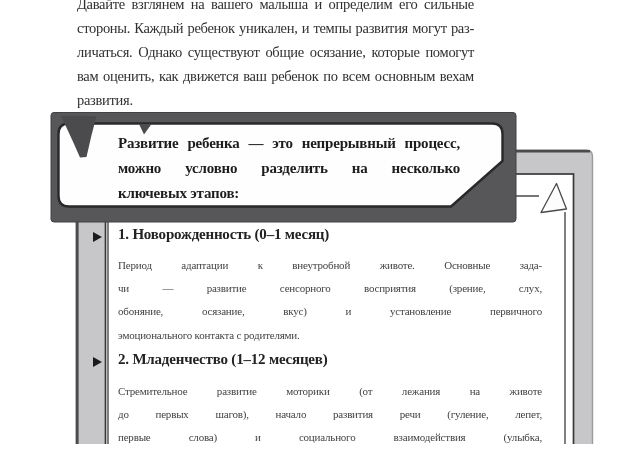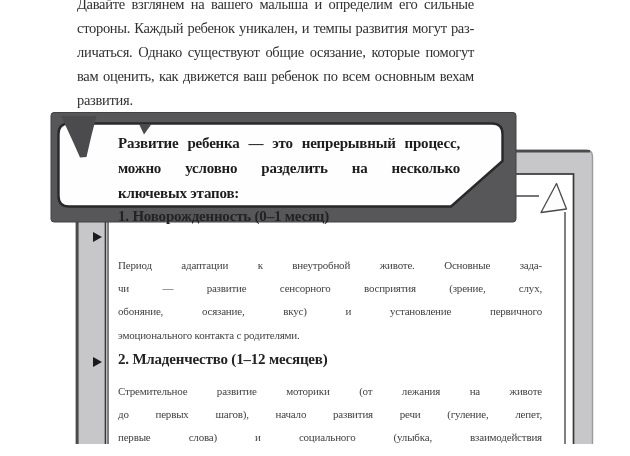--- a/index.html
+++ b/index.html
@@ -19,21 +19,21 @@
   }
   .callout-text {
     left:118px; top:131px; width:342px;
     font-size:15px; line-height:25px; letter-spacing:-0.2px;
     font-weight:bold; color:#1d1d1f;
   }
   .stage-title {
     left:118px; font-size:15px; font-weight:bold; color:#232325;
     letter-spacing:-0.2px; white-space:nowrap;
   }
-  .t1 { top:208px; } .t2 { top:351px; }
+  .t1 { top:226px; } .t2 { top:351px; }
   .stage-para {
     left:118px; width:424px;
     font-size:11px; line-height:23.2px; letter-spacing:-0.2px;
     color:#434345;
   }
   .p1 { top:254px; } .p2 { top:380px; }
 
   
   .tline { white-space:nowrap; }
   .tline.just { display:flex; justify-content:space-between; white-space:normal; }
@@ -195,22 +195,22 @@
         <span>развития</span>
         <span>речи</span>
         <span>(гуление,</span>
         <span>лепет,</span>
       </div>
       <div class="tline just">
         <span>первые</span>
         <span>слова)</span>
         <span>и</span>
         <span>социального</span>
+        <span>взаимодействия</span>
         <span>(улыбка,</span>
-        <span>взаимодействия</span>
       </div>
       <div class="tline just">
         <span>реакция</span>
         <span>на</span>
         <span>близких).</span>
         <span>В</span>
         <span>этот</span>
         <span>период</span>
         <span>проявляются</span>
         <span>индиви-</span>

